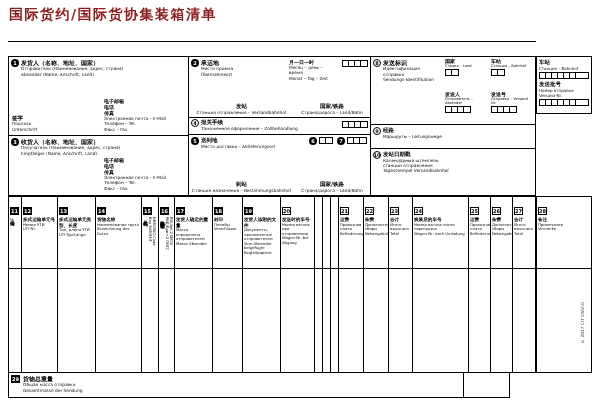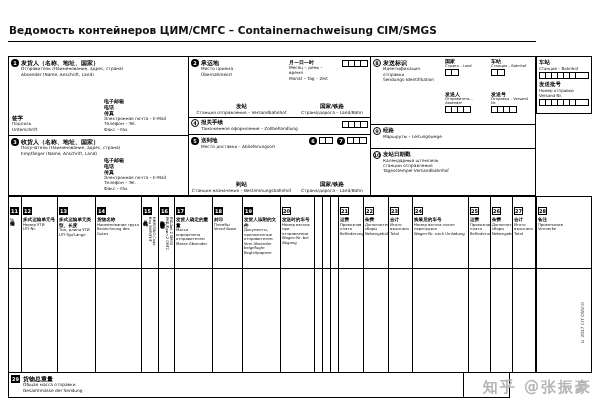--- a/index.html
+++ b/index.html
@@ -105,21 +105,21 @@
   .watermark { position:absolute; right:8px; top:378px; font-size:15px; font-weight:bold;
                color:#b5b5b5; letter-spacing:2px; }
   .copyright { position:absolute; left:580px; top:302px; writing-mode:vertical-rl; transform:rotate(180deg);
                font-size:4.3px; color:#444; }
 </style>
 </head>
 <body>
 
 <div class="page">
 
-  <div class="title-intl">Ведомость контейнеров ЦИМ/СМГС – Containernachweisung CIM/SMGS</div>
+  <div class="title-zh">国际货约/国际货协集装箱清单</div>
   <div class="top-rule"></div>
 
 
   <div class="station-box">
     <div class="zh-s">车站</div>
     <div class="intl-s">Станция – Bahnhof</div>
     <div class="strip small">
         <span></span>
         <span></span>
         <span></span>
@@ -536,16 +536,15 @@
       <span class="sq" style="margin-right:3px">29</span>
       <div>
         <div class="lbl-zh" style="font-size:6px">货物总重量</div>
         <div class="lbl-ru">Общая масса отправки</div>
         <div class="lbl-de">Gesamtmasse der Sendung</div>
       </div>
     </div>
     <div class="f-cell"></div>
   </div>
 
-  <div class="watermark">知乎 @张振豪</div>
   <div class="copyright">© 2017 CIT OSShD</div>
 
 </div>
 
 </body></html>

